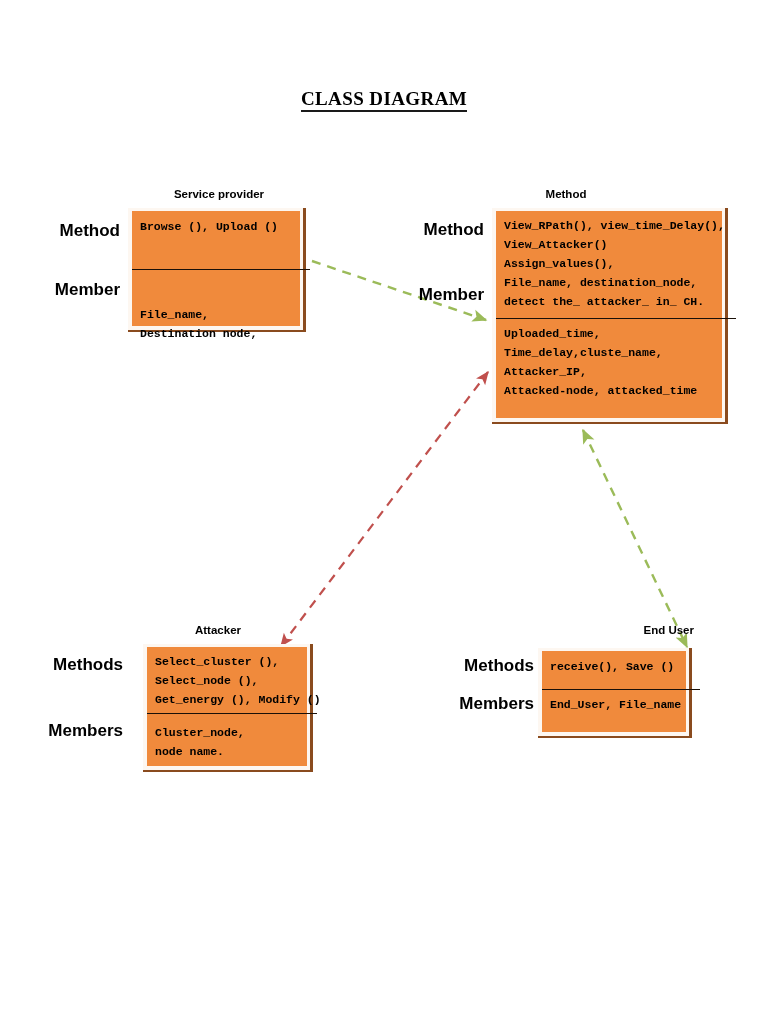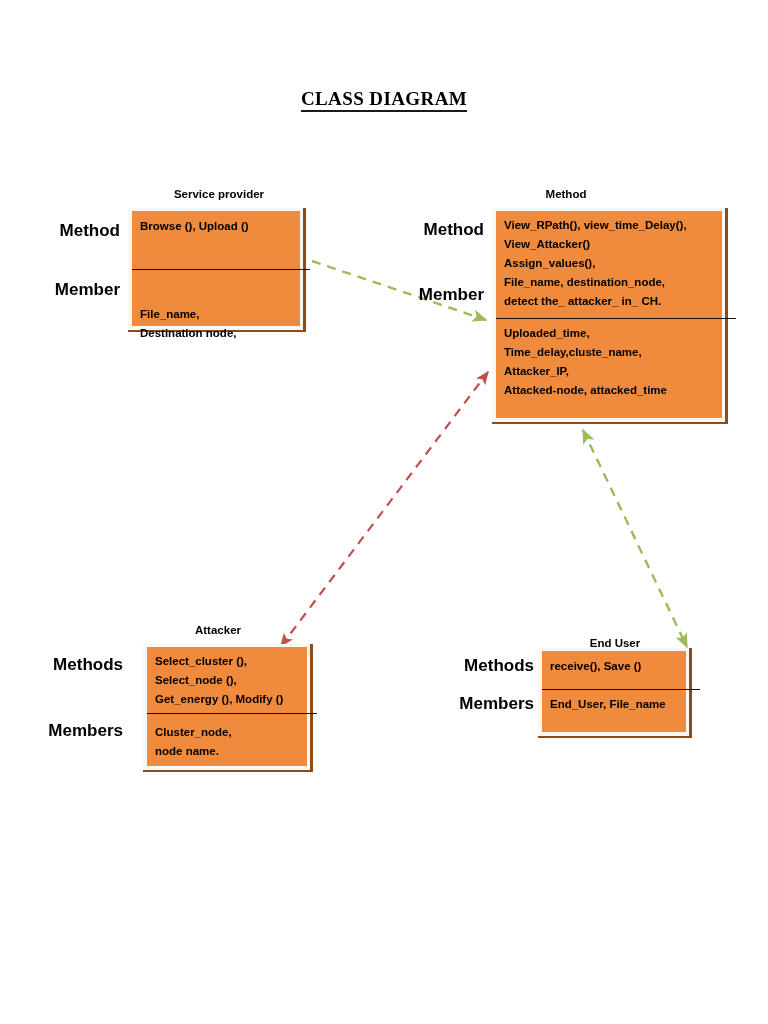--- a/index.html
+++ b/index.html
@@ -53,20 +53,21 @@
     padding: 3px 3px 4px 4px;
     border-right: 3px solid #8a4b1e;
     border-bottom: 2px solid #8a4b1e;
   }
   .box-body {
     position: relative;
     width: 100%;
     height: 100%;
     background: #F08A3C;
     box-sizing: border-box;
+    font-family: Liberation Mono, monospace;
   }
   .compartment {
     position: relative;
     box-sizing: border-box;
     padding: 6px 8px 4px 8px;
   }
   .divider {
     position: absolute;
     left: 0;
     height: 0;
@@ -185,21 +186,21 @@
         <div class="line">Cluster_node,</div>
         <div class="line">node  name.</div>
       </div>
     </div>
   </div>
 </div>
 <div class="side-label" style="left:44px; top:655px; width:79px;">Methods</div>
 <div class="side-label" style="left:44px; top:721px; width:79px;">Members</div>
 
 <div class="class-box" style="left:534px; top:624px; width:158px;">
-  <div class="class-title" style="top:13px; left:2px; width:158px;">End User</div>
+  <div class="class-title" style="top:0px; left:2px; width:158px;text-align:right;">End User</div>
   <div class="box-frame" style="left:4px; top:24px; width:154px; height:90px;">
     <div class="box-body">
       <div class="compartment" style="height:38px; padding-top:6px;">
         <div class="line">receive(), Save ()</div>
       </div>
       <div class="divider" style="top:38px; width:158px;"></div>
       <div class="compartment" style="padding-top:6px;">
         <div class="line">End_User, File_name</div>
       </div>
     </div>

